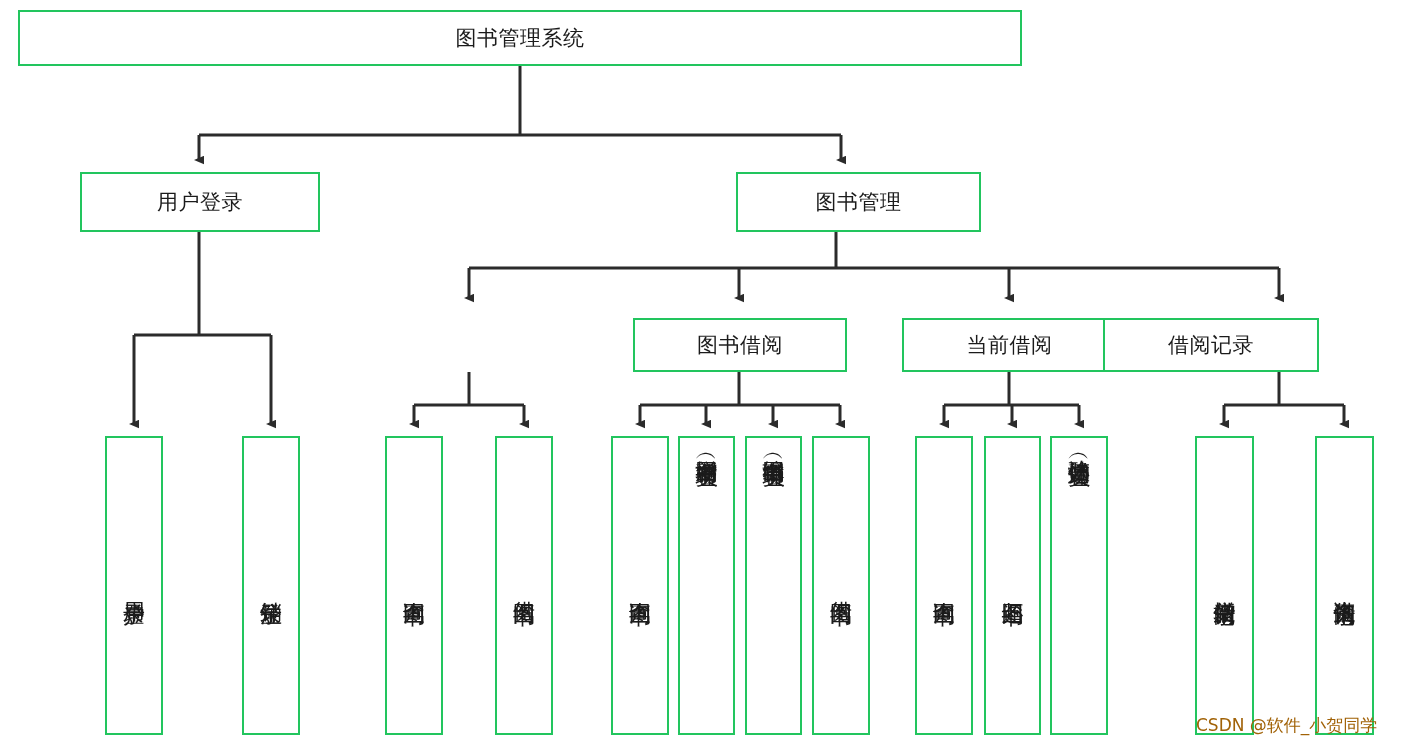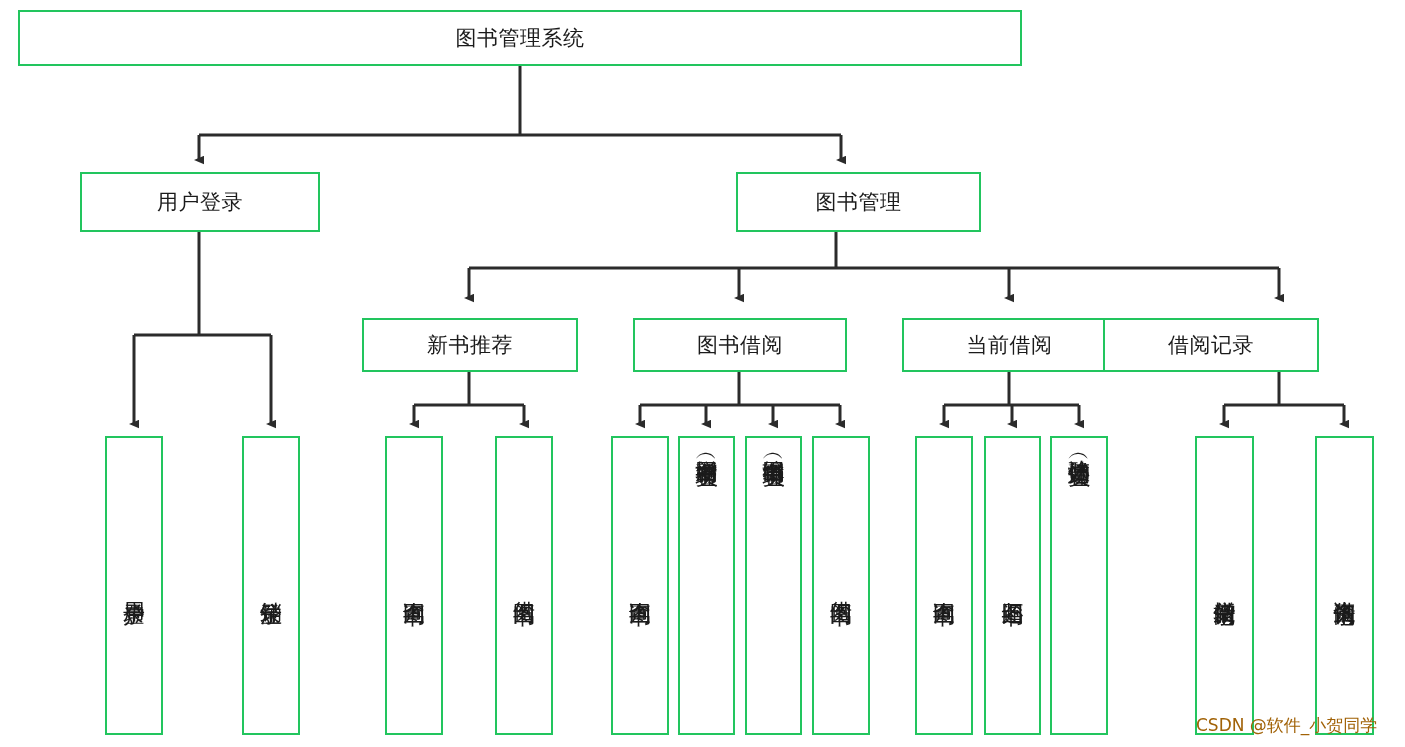--- a/index.html
+++ b/index.html
@@ -135,23 +135,20 @@
     <span class="label">图书管理系统</span>
   </div>
 
   <div class="node node-l2" style="left:80px; top:172px; width:240px; height:60px;">
     <span class="label">用户登录</span>
   </div>
   <div class="node node-l2" style="left:736px; top:172px; width:245px; height:60px;">
     <span class="label">图书管理</span>
   </div>
 
-  <div class="node node-l3" style="left:362px; top:318px; width:216px; height:54px;">
-    <span class="label">新书推荐</span>
-  </div>
   <div class="node node-l3" style="left:633px; top:318px; width:214px; height:54px;">
     <span class="label">图书借阅</span>
   </div>
   <div class="node node-l3" style="left:902px; top:318px; width:215px; height:54px;">
     <span class="label">当前借阅</span>
   </div>
   <div class="node node-l3" style="left:1103px; top:318px; width:216px; height:54px;">
     <span class="label">借阅记录</span>
   </div>
 

